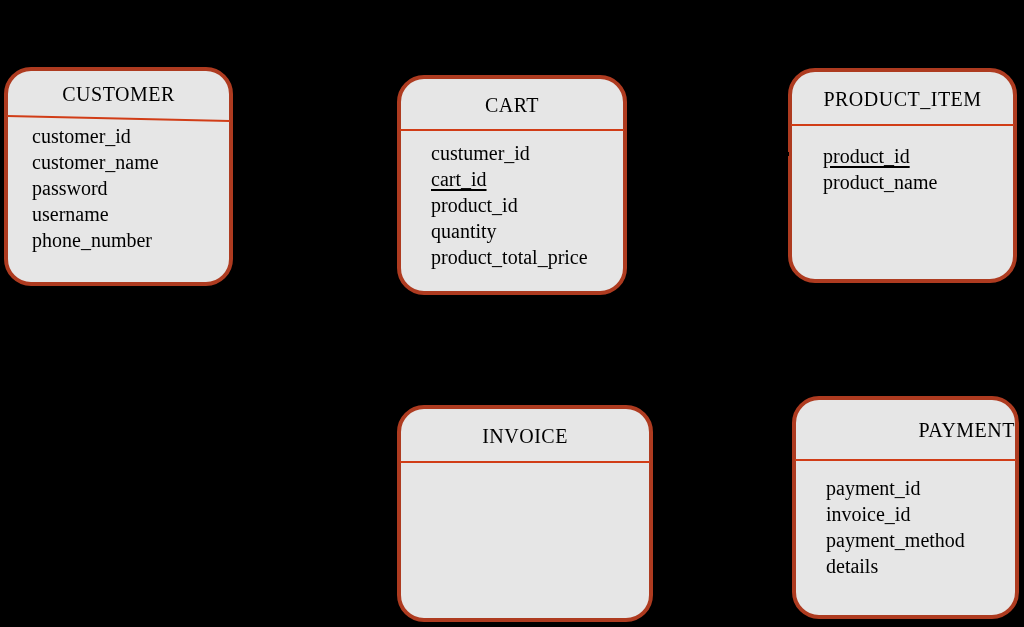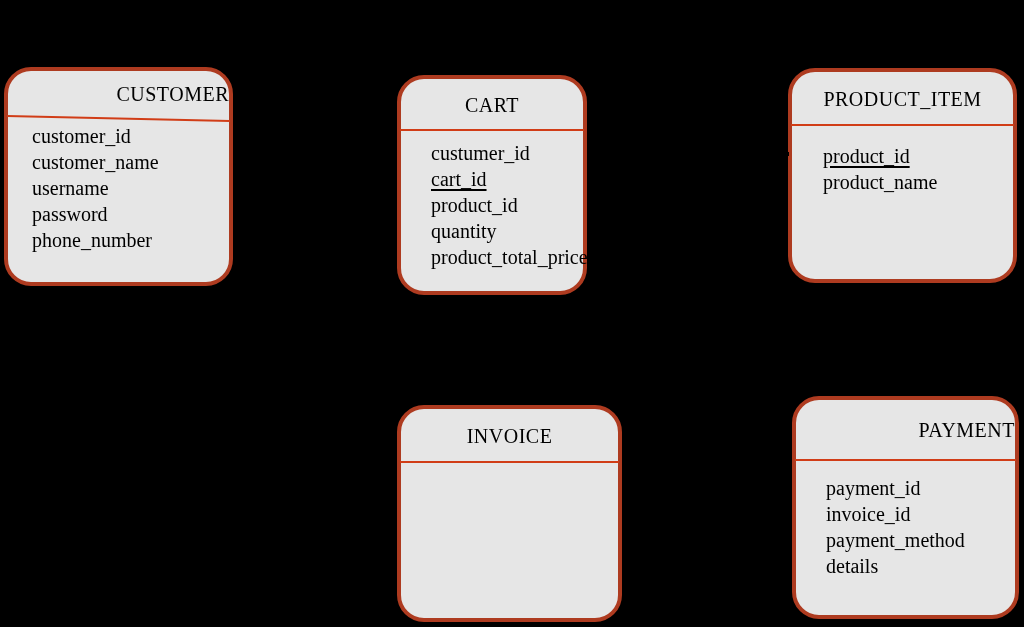--- a/index.html
+++ b/index.html
@@ -53,50 +53,50 @@
   .connector-stub {
     position: absolute;
     background: #000;
   }
 </style>
 </head>
 <body>
 
 <div class="canvas" style="background: rgb(0, 0, 0); --box-fill: #e6e6e6; --box-border: #ae3b20; --sep-color: #d13d17; --text-color: #000000;">
     <div class="entity" style="left: 4px; top: 67px; width: 229px; height: 219px;">
-      <div class="entity-header" style="height: 46px; line-height: 46px; text-align: right;">CUSTOMER</div>
+      <div class="entity-header" style="height: 46px; line-height: 46px;">CUSTOMER</div>
       <div class="entity-sep" style="top: 44px; transform: rotate(1.3deg);"></div>
       <ul class="entity-fields" style="padding: 6px 8px 0px 24px;">
         <li>customer_id</li>
         <li>customer_name</li>
+        <li>password</li>
         <li>username</li>
-        <li>password</li>
         <li>phone_number</li>
       </ul>
     </div>
-    <div class="entity" style="left: 397px; top: 75px; width: 190px; height: 220px;">
+    <div class="entity" style="left: 397px; top: 75px; width: 230px; height: 220px;">
       <div class="entity-header" style="height: 52px; line-height: 52px;">CART</div>
       <div class="entity-sep" style="top: 50px;"></div>
       <ul class="entity-fields" style="padding: 9px 0 0px 30px;">
         <li>custumer_id</li>
         <li><span class="pk">cart_id</span></li>
         <li>product_id</li>
         <li>quantity</li>
         <li>product_total_price</li>
       </ul>
     </div>
     <div class="entity" style="left: 788px; top: 68px; width: 229px; height: 215px;">
       <div class="entity-header" style="height: 54px; line-height: 54px; border-radius: 25px;">PRODUCT_ITEM</div>
       <div class="entity-sep" style="top: 52px;"></div>
       <ul class="entity-fields" style="padding: 17px 6px 0px 31px;">
         <li><span class="pk">product_id</span></li>
         <li>product_name</li>
       </ul>
     </div>
-    <div class="entity" style="left: 397px; top: 405px; width: 225px; height: 217px;">
+    <div class="entity" style="left: 397px; top: 405px; width: 256px; height: 217px;">
       <div class="entity-header" style="height: 54px; line-height: 54px;">INVOICE</div>
       <div class="entity-sep" style="top: 52px;"></div>
       <ul class="entity-fields" style="padding: 10px 6px 0px 30px;"></ul>
     </div>
     <div class="entity" style="left: 792px; top: 396px; width: 227px; height: 223px;">
       <div class="entity-header" style="height: 61px; line-height: 61px; text-align: right;">PAYMENT</div>
       <div class="entity-sep" style="top: 59px;"></div>
       <ul class="entity-fields" style="padding: 14px 6px 0px 30px;">
         <li>payment_id</li>
         <li>invoice_id</li>

